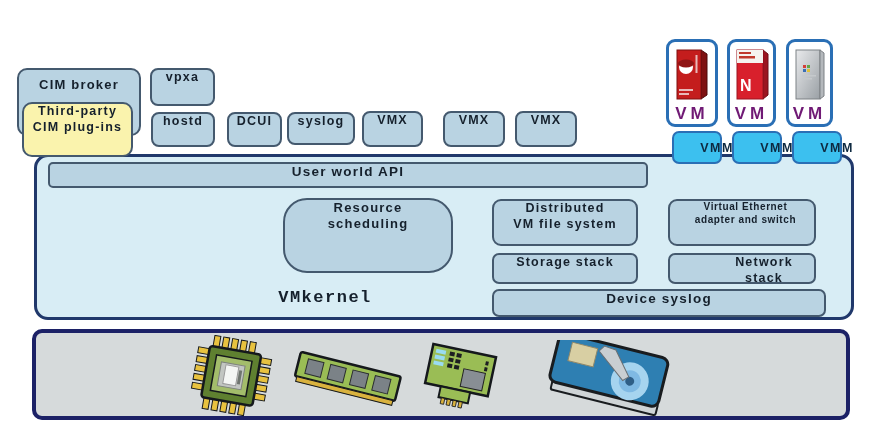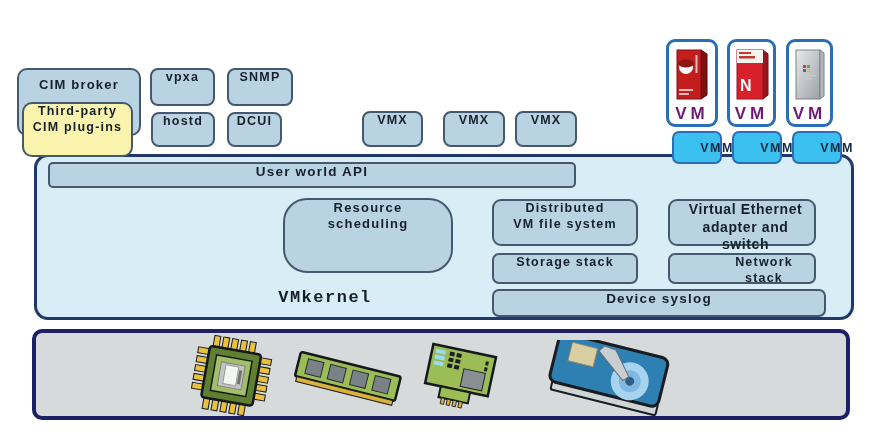--- a/index.html
+++ b/index.html
@@ -42,21 +42,21 @@
     position:absolute;box-sizing:border-box;
     background:var(--hw-fill,#d6dadb);
     border:4px solid var(--hw-border,#1c2166);
     border-radius:10px;z-index:2;
   }
   .kernel-label{
     position:absolute;text-align:center;color:var(--text,#15202c);
     font-weight:bold;font-size:17px;letter-spacing:1.5px;z-index:4;font-family:Liberation Mono, monospace;
   }
   .icon{position:absolute;z-index:3;}
-  .small-font{font-size:14px;letter-spacing:0.6px;padding-left:7px;}
+  .small-font{font-size:10px;letter-spacing:0.6px;padding-left:7px;}
 </style>
 </head>
 <body>
 
 <div class="canvas">
 
   <div class="container" style="left:34px;top:154px;width:820px;height:166px;"></div>
 
   <div class="hwbar" style="left:32px;top:329px;width:818px;height:91px;"></div>
 
@@ -64,29 +64,29 @@
     <span>CIM broker</span>
   </div>
   <div class="box yellow" style="left:22px;top:102px;width:111px;height:55px;border-radius:10px;">
     <span>Third-party
 CIM plug-ins</span>
   </div>
 
   <div class="box" style="left:150px;top:68px;width:65px;height:38px;">
     <span>vpxa</span>
   </div>
-  <div class="box" style="left:227px;top:68px;width:66px;height:38px;">
-    <span>SNMP</span>
-  </div>
 
   <div class="box" style="left:151px;top:112px;width:64px;height:35px;">
     <span>hostd</span>
   </div>
   <div class="box" style="left:227px;top:112px;width:55px;height:35px;">
     <span>DCUI</span>
+  </div>
+  <div class="box" style="left:287px;top:112px;width:68px;height:33px;">
+    <span>syslog</span>
   </div>
   <div class="box" style="left:362px;top:111px;width:61px;height:36px;">
     <span>VMX</span>
   </div>
   <div class="box" style="left:443px;top:111px;width:62px;height:36px;">
     <span>VMX</span>
   </div>
   <div class="box" style="left:515px;top:111px;width:62px;height:36px;">
     <span>VMX</span>
   </div>
@@ -143,21 +143,21 @@
   <div class="vmm" style="left:672px;top:131px;width:50px;height:33px;">
     <span>VMM</span>
   </div>
   <div class="vmm" style="left:732px;top:131px;width:50px;height:33px;">
     <span>VMM</span>
   </div>
   <div class="vmm" style="left:792px;top:131px;width:50px;height:33px;">
     <span>VMM</span>
   </div>
 
-  <div class="box" style="left:48px;top:162px;width:528px;height:26px;border-radius:5px;font-size:13.5px;">
+  <div class="box" style="left:48px;top:162px;width:600px;height:26px;border-radius:5px;font-size:13.5px;">
     <span>User world API</span>
   </div>
 
   <div class="box" style="left:283px;top:198px;width:170px;height:75px;border-radius:24px;font-size:13px;">
     <span>Resource
 scheduling</span>
   </div>
 
   <div class="box" style="left:492px;top:199px;width:146px;height:47px;border-radius:9px;">
     <span>Distributed

